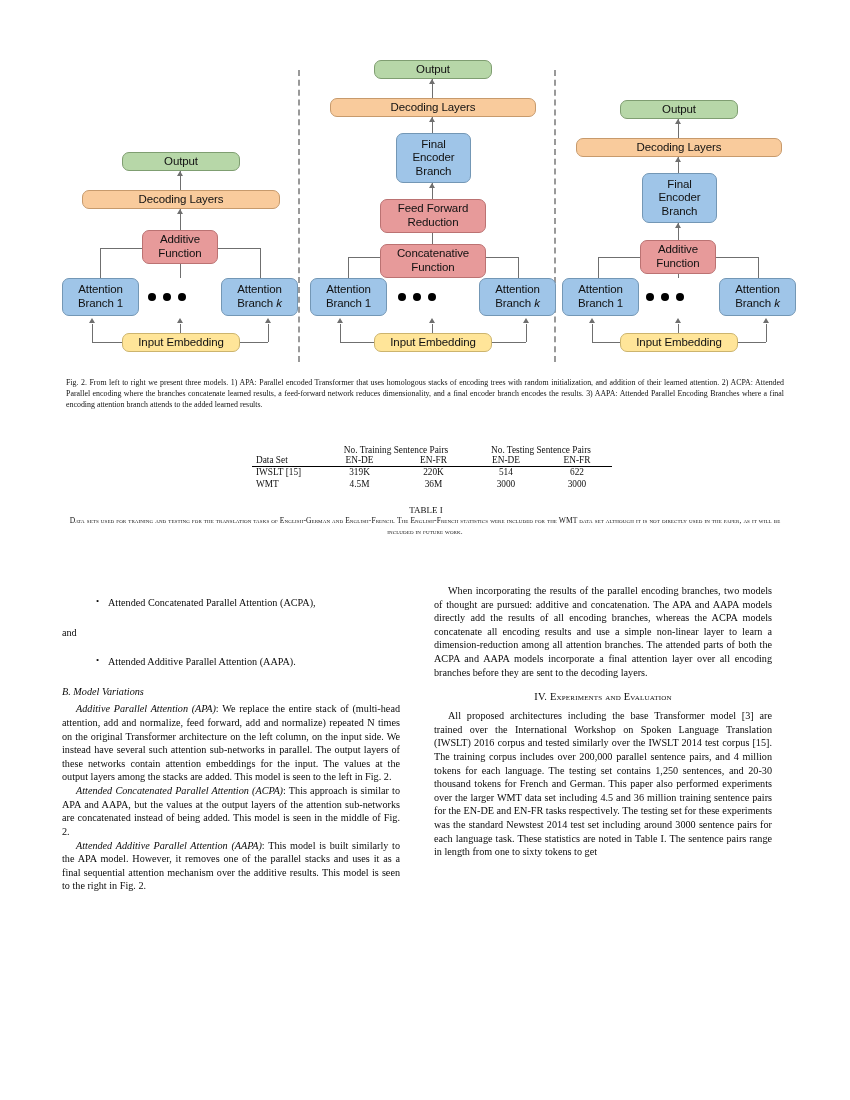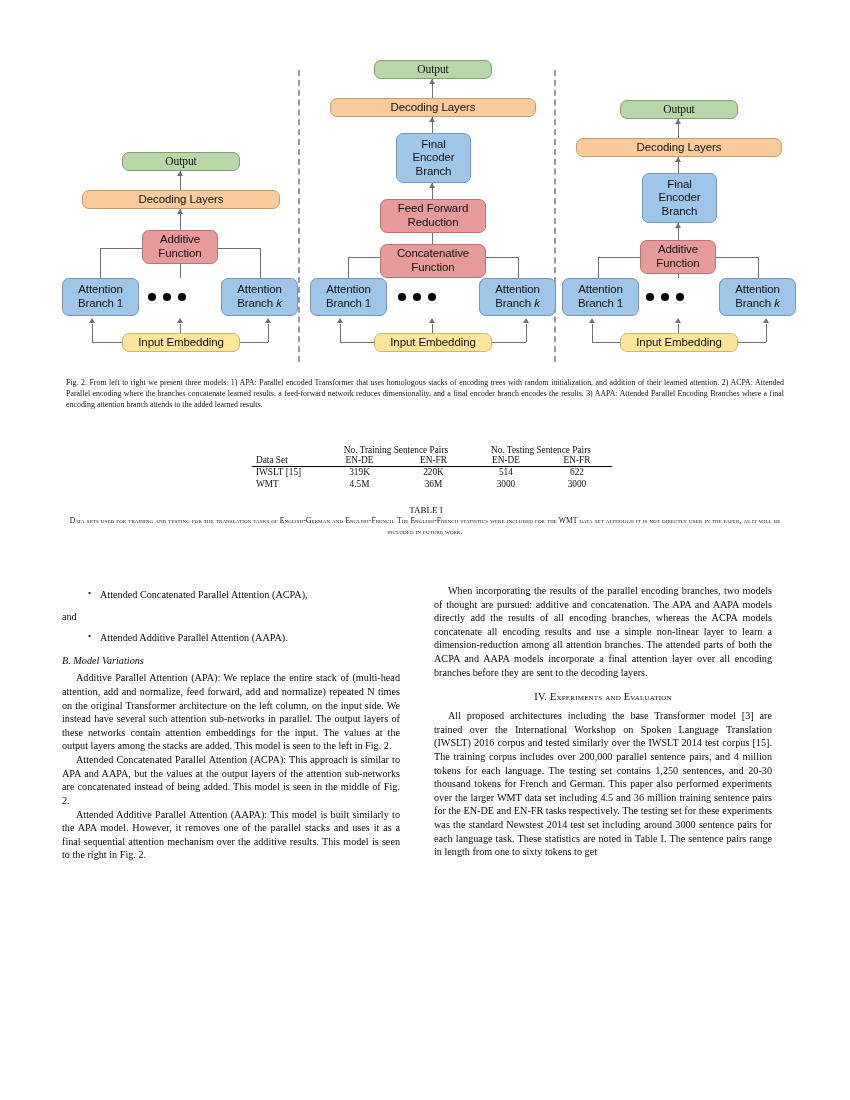--- a/index.html
+++ b/index.html
@@ -64,21 +64,21 @@
     display: flex;
     align-items: center;
     justify-content: center;
     text-align: center;
     font-family: "Liberation Sans", sans-serif;
     font-size: 11.5px;
     line-height: 1.18;
     color: #111;
     letter-spacing: -0.1px;
   }
-  .nbox.green  { background: #b7d7a8; border-color: #7f9e71; font-family: Liberation Serif, serif; }
+  .nbox.green  { background: #b7d7a8; border-color: #7f9e71; }
   .nbox.orange { background: #f9cb9c; border-color: #c79a6c; }
   .nbox.red    { background: #e79a9a; border-color: #bb7272; }
   .nbox.blue   { background: #9fc5e8; border-color: #7397b5; }
   .nbox.yellow { background: #ffe599; border-color: #ccb46e; }
 
   .conn {
     position: absolute;
     background: #6f6f6f;
   }
   .conn.v { width: 1px; }
@@ -167,21 +167,21 @@
     font-size: 10.2px;
     line-height: 1.335;
     text-align: justify;
     color: #0a0a0a;
   }
   .col.left  { left: 62px;  top: 580px; }
   .col.right { left: 434px; top: 584px; }
 
   .col p { margin: 0 0 0px 0; }
   .col p.indent { text-indent: 14px; }
-  .bullets { margin: 8px; padding: 0; list-style: none; }
+  .bullets { margin: 16px; padding: 0; list-style: none; }
   .bullets li {
     position: relative;
     padding-left: 30px;
     text-align: justify;
     margin-bottom: 0px;
   }
   .bullets li::before {
     content: "\2022";
     position: absolute;
     left: 18px;
@@ -194,21 +194,21 @@
     font-style: italic;
     font-size: 10.2px;
   }
   .sec-head {
     margin: 11px 0 5px 0;
     text-align: center;
     font-variant: small-caps;
     font-size: 10.4px;
     letter-spacing: 0.2px;
   }
-  .run-in { }
+  .run-in { font-style: italic; }
 </style>
 </head>
 <body>
 
 <div class="page">
 
   <div class="figure-wrap">
     <div class="fig-panels">
 
       <div class="divider d1"></div>

